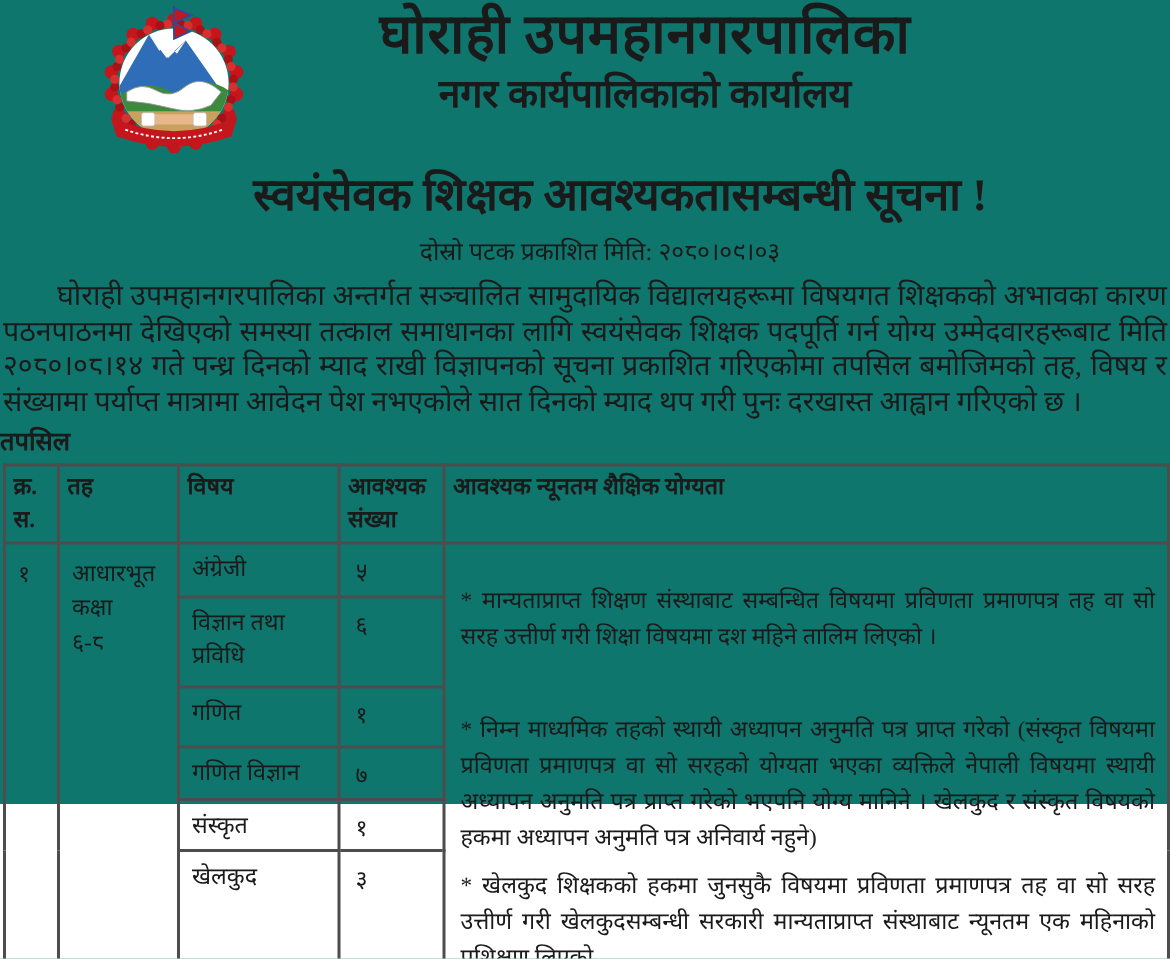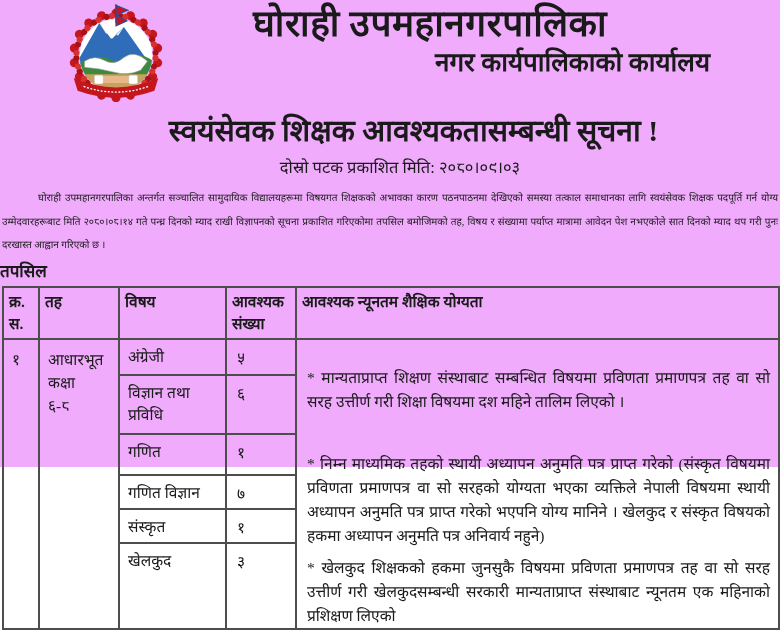--- a/index.html
+++ b/index.html
@@ -2,36 +2,36 @@
 <html lang="ne"><head>
 <meta charset="utf-8">
 <style>
   * { margin:0; padding:0; box-sizing:border-box; }
   html,body { background:#ffffff; }
   body {
     width:780px; height:639px; overflow:hidden;
     font-family:"Liberation Serif","DejaVu Serif",serif;
     color:#1a1a1a;
   }
-  .page { width:780px; height:467px; position:relative; background:#f0abfc; }
+  .page { width:780px; height:536px; position:relative; background:#0f766e; }
 
   
   .header { position:relative; height:106px; }
   .logo { position:absolute; left:55px; top:3px; width:122px; height:99px; }
   .header-text { position:absolute; left:150px; top:2px; width:560px; text-align:center; }
   .muni   { font-size:37px; font-weight:bold; line-height:44px; letter-spacing:0.5px; }
-  .office { font-size:26px; font-weight:bold; line-height:33px;text-align:right; }
+  .office { font-size:26px; font-weight:bold; line-height:33px; }
   .addr   { font-size:19px; font-weight:bold; line-height:27px; }
 
   .notice-title { text-align:center; font-size:30px; font-weight:bold; line-height:42px; margin-top:4px;margin-left:47px; }
   .pub-date     { text-align:center; font-size:16.5px; line-height:24px; margin:4px 0 6px;padding-left:20px; }
 
   
   .body-para {
-    margin:2px 2px 0; font-size:10px; line-height:23.5px;
+    margin:2px 2px 0; font-size:19px; line-height:23.5px;
     text-align:justify; text-indent:36px;
   }
   .tapasil { font-weight:bold; font-size:17px; line-height:24px; margin:3px 0 2px; }
 
   
   table.vtable {
     border-collapse:collapse; table-layout:fixed;
     width:776px; margin:0 2px;
     font-size:15.5px;
   }

